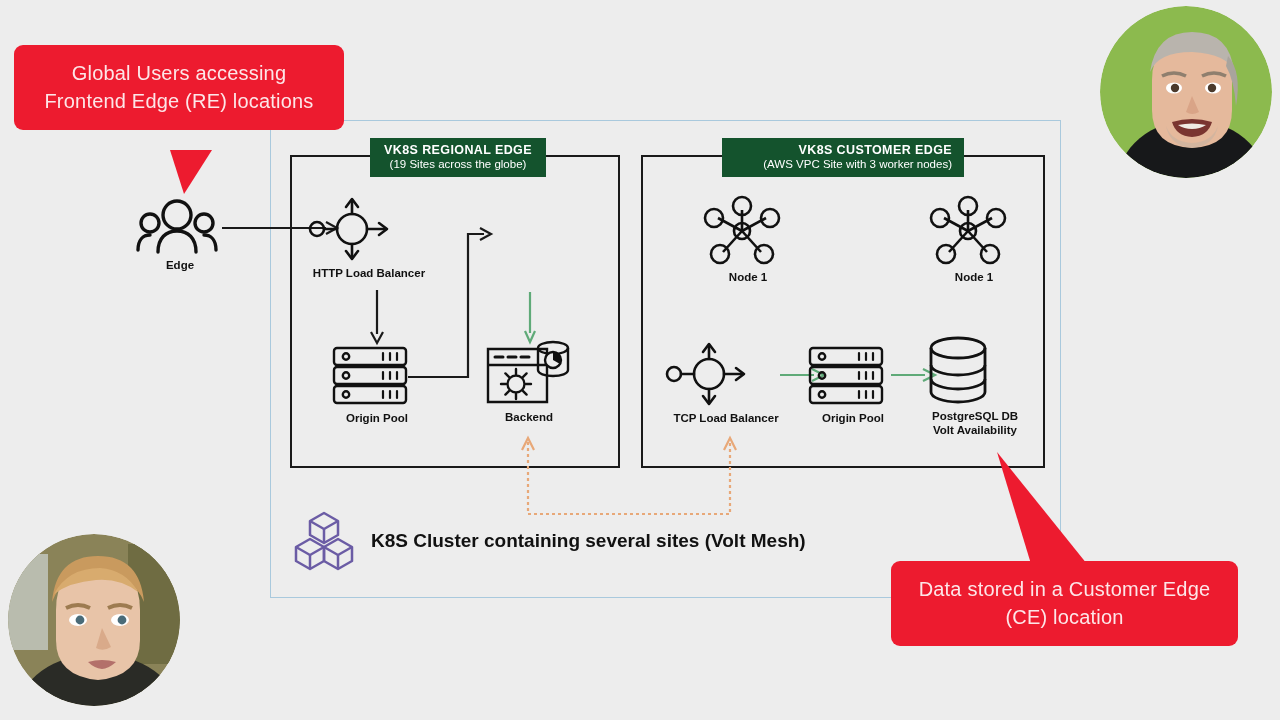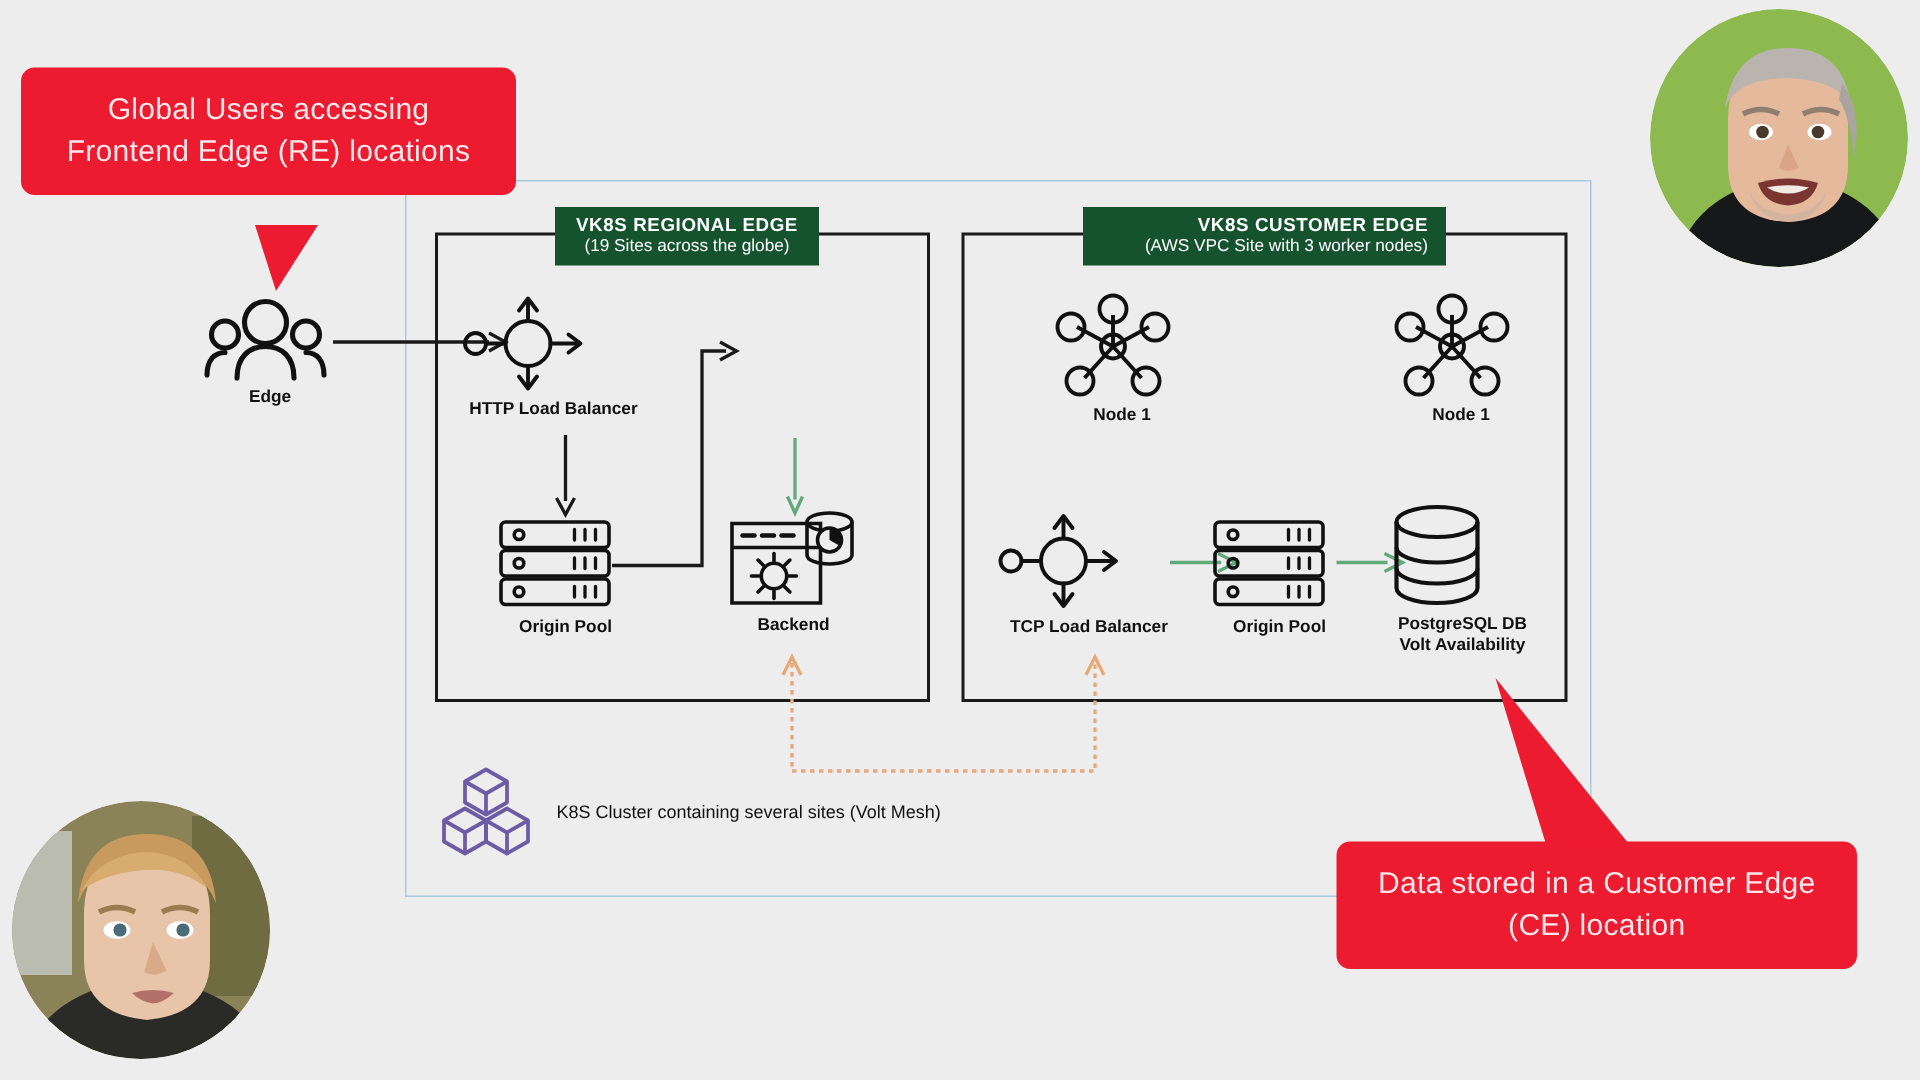--- a/index.html
+++ b/index.html
@@ -57,21 +57,21 @@
   #callout-bottom { left: 891px; top: 561px; width: 347px; }
   .callout-tail { position: absolute; z-index: 29; }
 
   
   .cam { position: absolute; border-radius: 50%; overflow: hidden; z-index: 40; }
   #cam-top { right: 8px; top: 6px; width: 172px; height: 172px; }
   #cam-bottom { left: 8px; top: 534px; width: 172px; height: 172px; }
 
   
   #k8s-row { position: absolute; left: 293px; top: 510px; display: flex; align-items: center; gap: 16px; }
-  #k8s-label { font-size: 12px; font-weight: normal; color: #111; }
+  #k8s-label { font-size: 19px; font-weight: bold; color: #111; }
 
   svg { display: block; overflow: visible; }
   .lnk { position: absolute; }
 </style>
 </head>
 <body>
 
 <div id="stage">
 
   <div class="mesh-box"></div>

